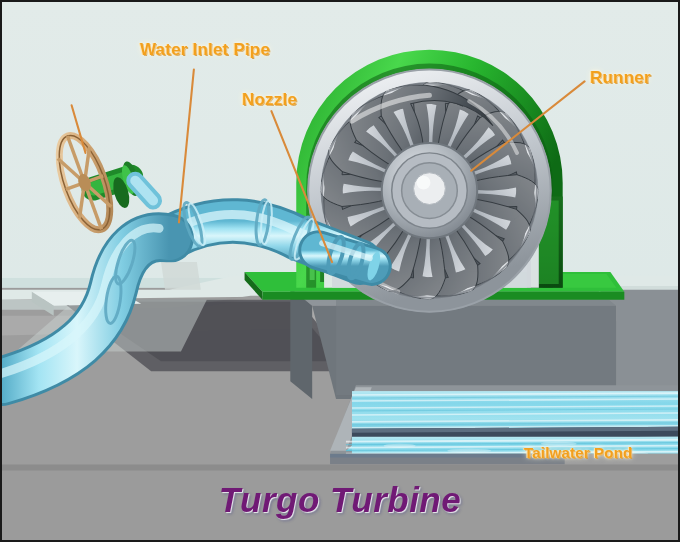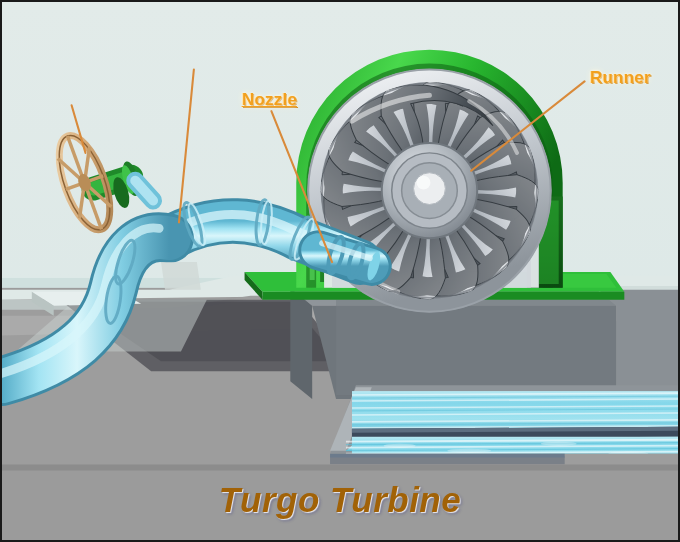--- a/index.html
+++ b/index.html
@@ -20,28 +20,28 @@
     font-size:17px;
     line-height:1.15;
     letter-spacing:.2px;
     white-space:pre;
     text-shadow:
        0 0 3px #fff9e8, 0 0 6px #fff6dd,
        1px 1px 0 #c87f12, -1px 0 0 #ffd27a;
   }
   #lbl-handwheel{left:4px;top:70px;font-size:16px;}
   #lbl-inlet{left:138px;top:38px;}
-  #lbl-nozzle{left:240px;top:88px;text-decoration:underline;}
+  #lbl-nozzle{left:240px;top:88px;}
   #lbl-runner{left:588px;top:54px;margin-top:12px;}
   #lbl-tailwater{left:522px;top:442px;font-size:15px;}
 
   #title{
     position:absolute;left:0;right:0;top:478px;
     text-align:center;
-    color:#a16207;
+    color:#701a75;
     font-style:italic;font-weight:bold;
     font-size:35px;letter-spacing:.5px;
     text-shadow:1px 1px 1px rgba(255,255,255,.85),
                 2px 2px 3px rgba(40,40,120,.35);
   }
 </style>
 </head>
 <body>
 
 <div id="stage">
@@ -381,21 +381,23 @@
 
     <g stroke="#d98a3a" stroke-width="2.1" fill="none" stroke-linecap="round">
       <line x1="70" y1="104" x2="84" y2="152"></line>
       <line x1="193" y1="68" x2="178" y2="222"></line>
       <line x1="271" y1="110" x2="332" y2="262"></line>
       <line x1="586" y1="80" x2="472" y2="170"></line>
     </g>
   </svg>
 
 
+  <div class="label" id="lbl-inlet">Water Inlet Pipe</div>
 
   <div class="label" id="lbl-nozzle">Nozzle</div>
 
   <div class="label" id="lbl-runner">Runner</div>
 
+  <div class="label" id="lbl-tailwater">Tailwater Pond</div>
 
   <div id="title">Turgo Turbine</div>
 
 </div>
 
 </body></html>

